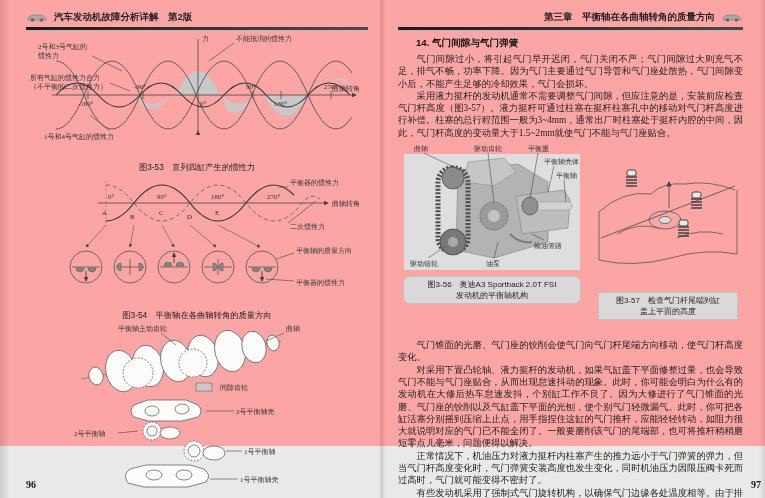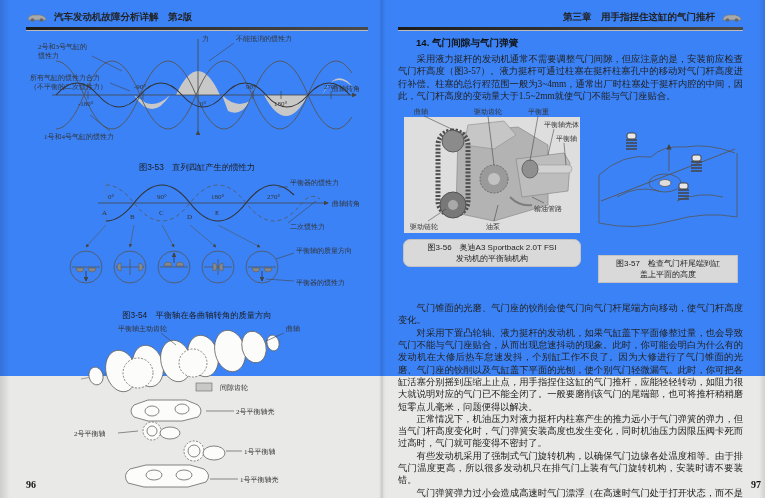--- a/index.html
+++ b/index.html
@@ -1,21 +1,21 @@
 <!DOCTYPE html>
 <html><head>
 <meta charset="utf-8">
 <style>
   html,body{margin:0;padding:0;}
   body{
     width:765px;height:498px;overflow:hidden;background:#e9e9e7;
     font-family:"Liberation Serif","DejaVu Serif",serif;
     color:#1c1c1c;position:relative;
   }
-  .spread{display:flex;width:765px;height:376px;background:#3b82f6;position:relative;}
+  .spread{display:flex;width:765px;height:446px;background:#fca5a5;position:relative;}
   .page{position:relative;height:498px;box-sizing:border-box;}
   .page-left{width:382px;padding:10px 14px 0 26px;}
   .page-right{width:383px;padding:10px 22px 0 16px;}
   .gutter{position:absolute;left:379px;top:0;width:7px;height:498px;
     background:linear-gradient(90deg,rgba(0,0,0,0) 0%,rgba(0,0,0,.14) 45%,rgba(0,0,0,.05) 60%,rgba(0,0,0,0) 100%);}
   .edge-left{position:absolute;left:0;top:0;width:10px;height:498px;
     background:linear-gradient(90deg,rgba(0,0,0,.12),rgba(0,0,0,0));}
   .edge-right{position:absolute;right:0;top:0;width:6px;height:498px;
     background:linear-gradient(270deg,rgba(0,0,0,.10),rgba(0,0,0,0));}
 
@@ -251,33 +251,34 @@
       <div class="figcap">图3-55　丰田汉兰达1AR-FE发动机的平衡轴结构图</div>
     </div>
 
     <div class="pagenum left">96</div>
   </div>
 
   <div class="gutter"></div>
 
   <div class="page page-right">
     <div class="runhead right">
-      <span>第三章　用手指捏住这缸的气门推杆</span>
+      <span>第三章　平衡轴在各曲轴转角的质量方向</span>
       <span class="caricon">
         <svg width="22" height="11" viewBox="0 0 22 11">
           <path d="M2,7 Q3,3.5 7,3 L14,3 Q18,3.5 20,6.5 L20,8 L2,8 Z" fill="#a9a9a9" stroke="#777" stroke-width="0.6"></path>
           <circle cx="6.5" cy="8" r="1.8" fill="#666"></circle>
             <circle cx="15.5" cy="8" r="1.8" fill="#666"></circle>
         </svg>
       </span>
     </div>
     <div class="runrule"></div>
 
     <div class="sechead">14. 气门间隙与气门弹簧</div>
 
+    <div class="para">气门间隙过小，将引起气门早开迟闭，气门关闭不严；气门间隙过大则充气不足，排气不畅，功率下降。因为气门主要通过气门导管和气门座处散热，气门间隙变小后，不能产生足够的冷却效果，气门会损坏。</div>
     <div class="para">采用液力挺杆的发动机通常不需要调整气门间隙，但应注意的是，安装前应检查气门杆高度（图3-57）。液力挺杆可通过柱塞在挺杆柱塞孔中的移动对气门杆高度进行补偿。柱塞的总行程范围一般为3~4mm，通常出厂时柱塞处于挺杆内腔的中间，因此，气门杆高度的变动量大于1.5~2mm就使气门不能与气门座贴合。</div>
 
     <div class="figrow">
 
       <div class="fig" style="width:188px;">
         <svg width="188" height="130" viewBox="0 0 188 130">
           <rect x="6" y="12" width="176" height="116" fill="#dedede"></rect>
 
           <path d="M60,28 L120,22 L150,40 L150,100 L96,116 L58,108 Z" fill="#b3b3b3" stroke="#8a8a8a" stroke-width="0.7"></path>
           <path d="M70,20 L106,16 L118,30 L96,44 L66,40 Z" fill="#c6c6c6" stroke="#949494" stroke-width="0.7"></path>

